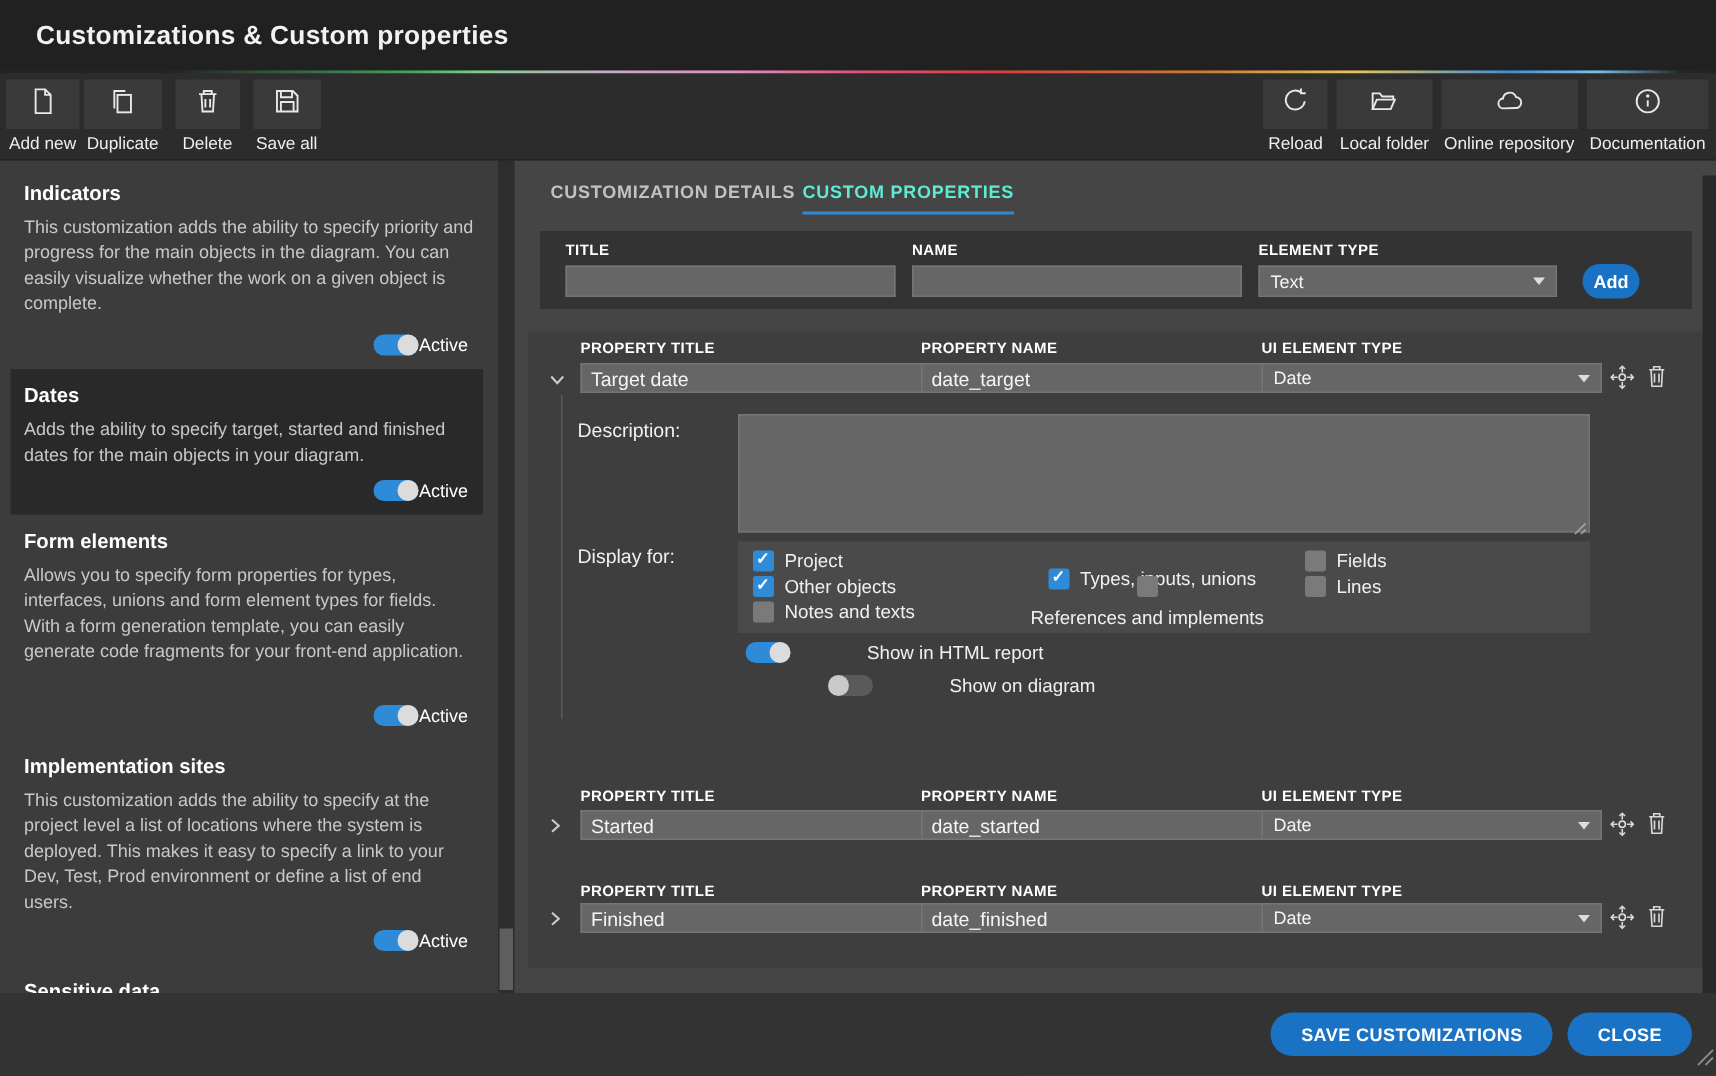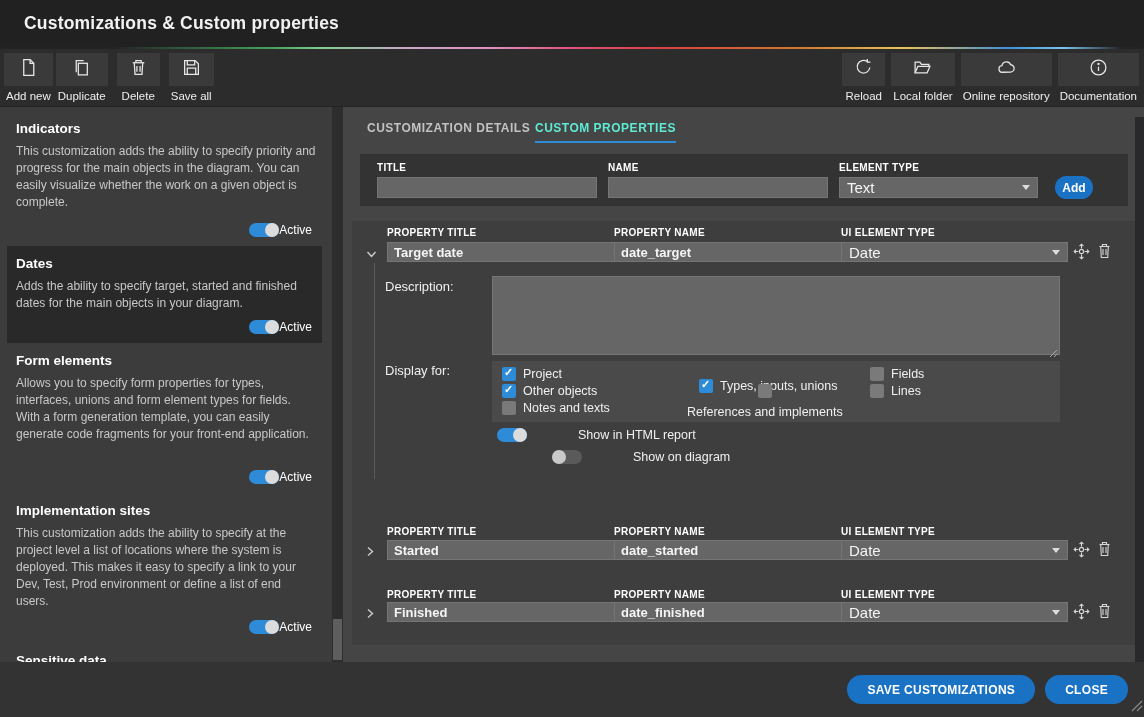--- a/index.html
+++ b/index.html
@@ -51,36 +51,36 @@
   
   .main{position:absolute;left:343px;top:0;width:801px;height:555px;background:#454545;}
   .main-scroll{position:absolute;right:0;top:10px;bottom:0;width:9px;background:#29292b;}
 
   .tab{position:absolute;top:14px;font-size:12px;font-weight:bold;letter-spacing:.5px;color:#c2c2c2;padding-bottom:6px;cursor:pointer;white-space:nowrap;}
   .tab.active{color:#5eead4;border-bottom:2px solid var(--accent-blue);}
   .tab-1{left:24px;} .tab-2{left:192px;}
 
   .field-label{font-size:10px;font-weight:bold;letter-spacing:.3px;color:#fff;white-space:nowrap;}
   .tinput{background:#666;border:1px solid #757575;color:#f5f5f5;font-size:13px;font-family:"Liberation Sans",sans-serif;padding:0 6px;outline:none;}
-  .selectbox{background:#666;border:1px solid #757575;color:#f5f5f5;font-size:15px;display:flex;align-items:center;justify-content:space-between;padding:0 7px;cursor:pointer;}
+  .selectbox{background:#666;border:1px solid #757575;color:#f5f5f5;font-size:12px;display:flex;align-items:center;justify-content:space-between;padding:0 7px;cursor:pointer;}
   .caret{width:0;height:0;border-left:4px solid transparent;border-right:4px solid transparent;border-top:5px solid #ddd;flex:none;}
 
   
   .addbar{position:absolute;left:17px;top:47px;width:768px;height:52px;background:#333;}
   .addbar .field-label{position:absolute;top:8px;}
   .al-title{left:17px;} .al-name{left:248px;} .al-type{left:479px;}
   .addbar .tinput{position:absolute;top:23px;height:21px;width:220px;}
   .ai-title{left:17px;} .ai-name{left:248px;}
   .ai-type{position:absolute;left:479px;top:23px;width:199px;height:21px;}
   .add-btn{position:absolute;left:695px;top:22px;width:38px;height:23px;border:none;border-radius:12px;background:var(--button-blue);color:#fff;font-size:12px;font-weight:bold;font-family:"Liberation Sans",sans-serif;cursor:pointer;}
 
   
   .props{position:absolute;left:9px;top:114px;width:784px;height:424px;background:#3e3e3e;}
   .prow-label{position:absolute;height:11px;}
-  .prow .tinput{position:absolute;height:20px;width:234px;font-weight:bold;}
+  .prow .tinput{position:absolute;height:20px;width:234px;}
   .prow .selectbox{position:absolute;height:20px;width:227px;}
   .chev{position:absolute;left:14px;width:12px;height:12px;cursor:pointer;}
   .chev svg{stroke:#ccc;fill:none;stroke-width:1.4;}
   .rowicon{position:absolute;width:17px;height:17px;cursor:pointer;}
   .rowicon svg{stroke:#d8d8d8;fill:none;stroke-width:1.1;}
 
   .guide{position:absolute;left:22px;top:42px;width:1px;height:216px;background:#5a5a5a;}
 
   .d-label{position:absolute;left:33px;font-size:13px;color:#f0f0f0;}
   .desc-area{position:absolute;left:140px;top:55px;width:568px;height:79px;background:#666;border:1px solid #757575;resize:none;outline:none;color:#f5f5f5;font-family:"Liberation Sans",sans-serif;font-size:13px;padding:4px 6px;}

